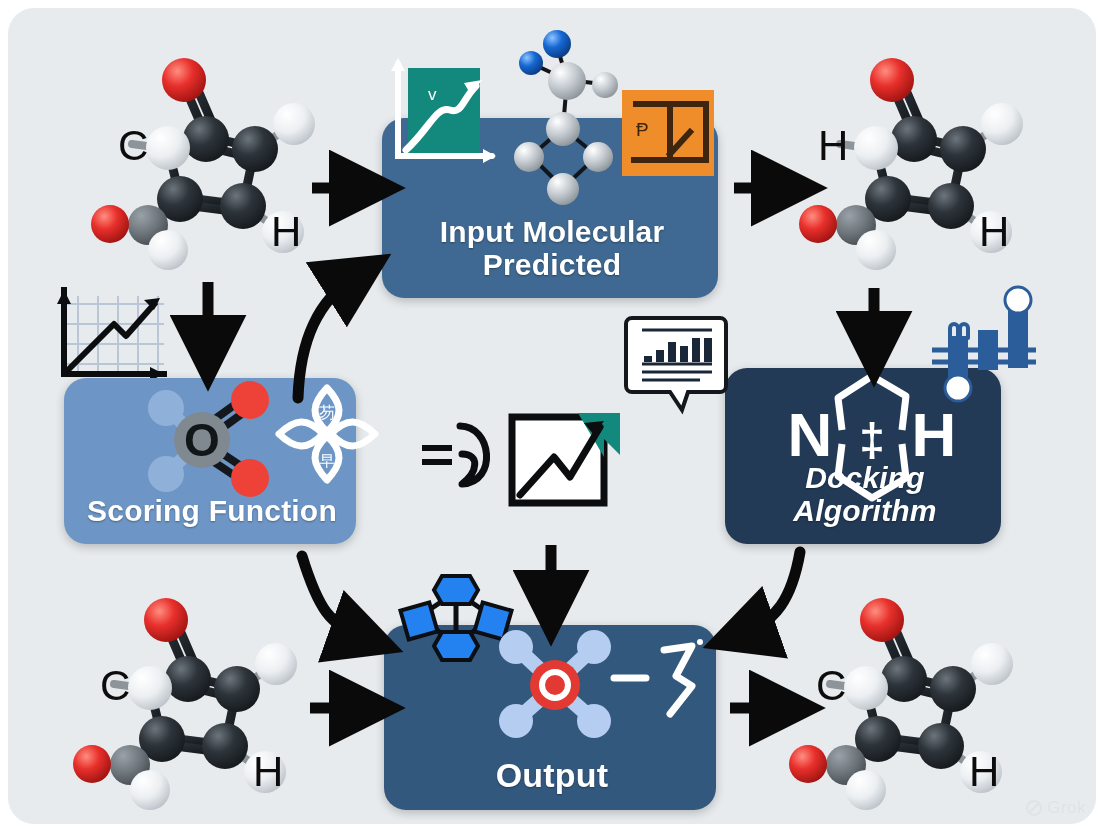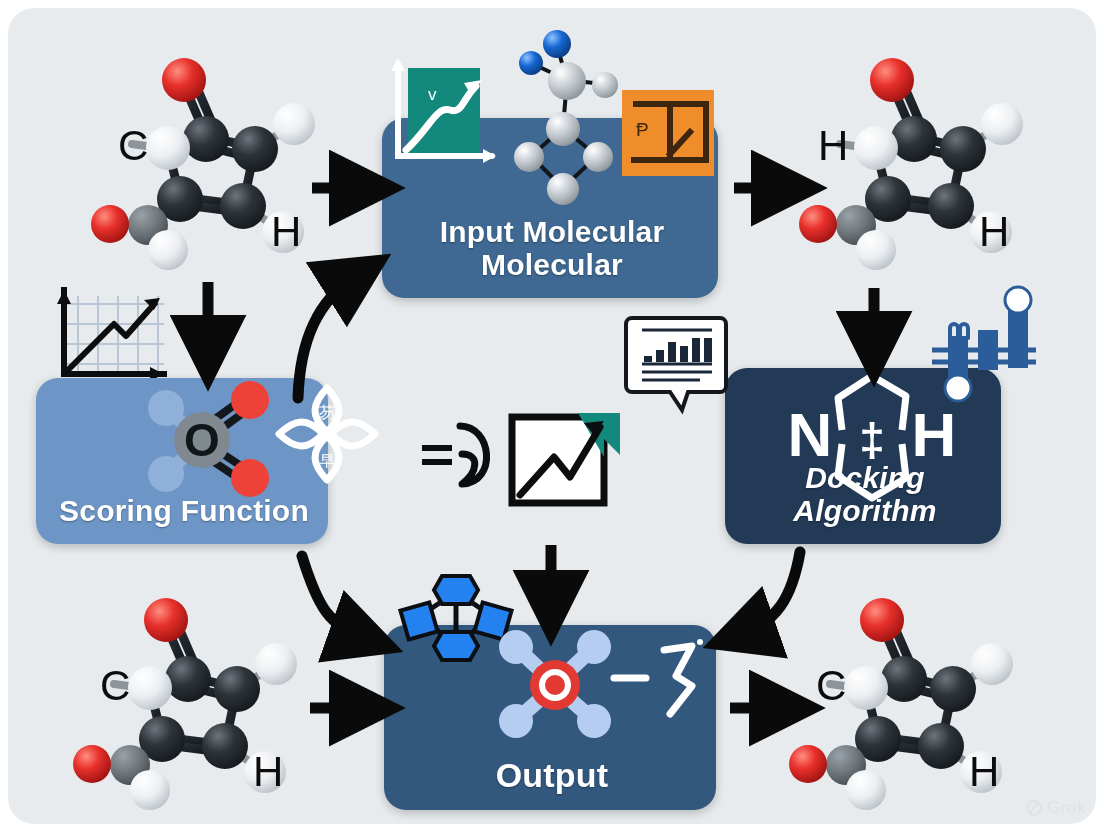--- a/index.html
+++ b/index.html
@@ -15,21 +15,21 @@
     box-shadow:0 3px 10px rgba(0,0,0,.22);
     color:#ffffff;text-align:center;
   }
   .node .label{
     font-weight:bold;line-height:1.12;letter-spacing:.2px;
     text-shadow:0 1px 2px rgba(0,0,0,.35);
     padding:0 6px 16px 10px;width:100%;box-sizing:border-box;
   }
   #node-input{left:382px;top:118px;width:336px;height:180px;background:#3f6992;}
   #node-input .label{font-size:30px;}
-  #node-scoring{left:36px;top:378px;width:292px;height:166px;background:#6d96c6;}
+  #node-scoring{left:64px;top:378px;width:292px;height:166px;background:#6d96c6;}
   #node-scoring .label{font-size:30px;}
   #node-docking{left:725px;top:368px;width:276px;height:176px;background:#223a56;font-style:italic;}
   #node-docking .label{font-size:30px;}
   #node-output{left:384px;top:625px;width:332px;height:185px;background:#33587e;}
   #node-output .label{font-size:34px;}
 
   .deco{position:absolute;}
   svg{display:block;overflow:visible;}
   .arrows{position:absolute;left:0;top:0;width:1104px;height:832px;pointer-events:none;}
   .watermark{
@@ -238,21 +238,21 @@
       <path d="M28 8 l-7 14 h14 z" fill="#0b0d0f"></path>
       <path d="M128 92 l-14 -7 v14 z" fill="#0b0d0f"></path>
       <polyline points="30,90 62,58 78,42 90,54 120,20" fill="none" stroke="#0b0d0f" stroke-width="6" stroke-linejoin="round"></polyline>
       <path d="M124 16 l-16 2 l10 10 z" fill="#0b0d0f"></path>
     </svg>
   </div>
 
   <div class="node" id="node-input">
     <div class="label">
       <span>Input Molecular</span><br>
-      <span>Molecular</span>
+      <span>Predicted</span>
     </div>
   </div>
 
   <div class="deco" style="left:384px;top:56px;">
     <svg width="120" height="118" viewBox="0 0 120 118">
       <rect x="24" y="12" width="72" height="85" fill="#12897c"></rect>
       <g stroke="#ffffff" stroke-width="6" fill="none" stroke-linecap="round">
         <path d="M14 8 L14 100 L108 100"></path>
       </g>
       <path d="M14 2 l-7 13 h14 z" fill="#ffffff"></path>

